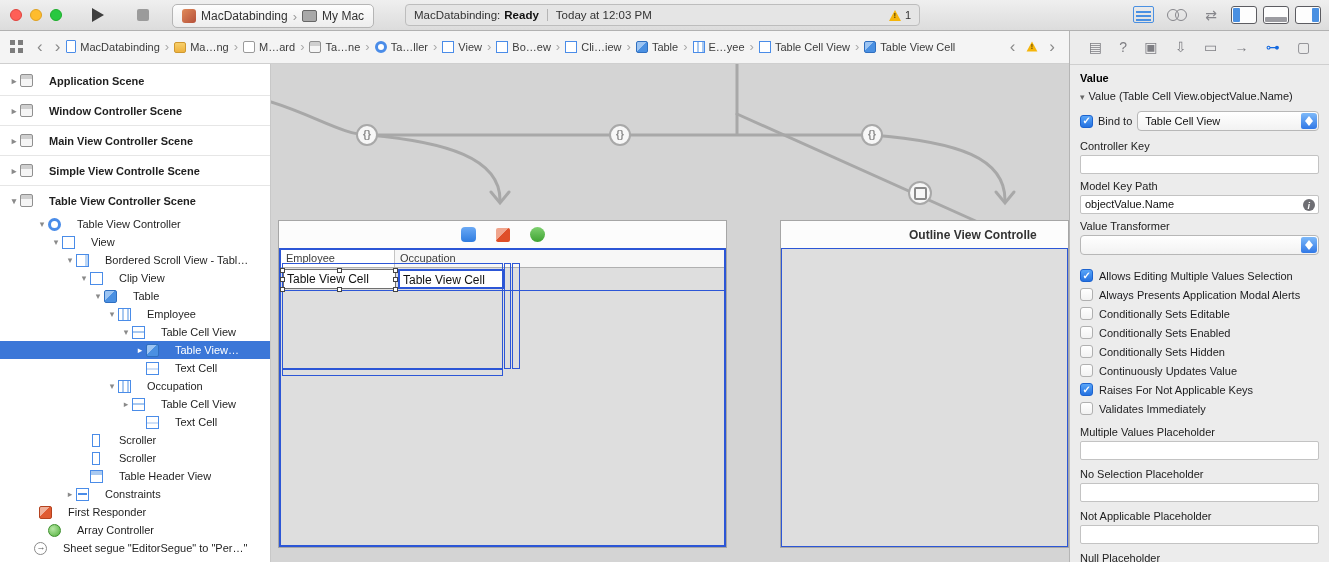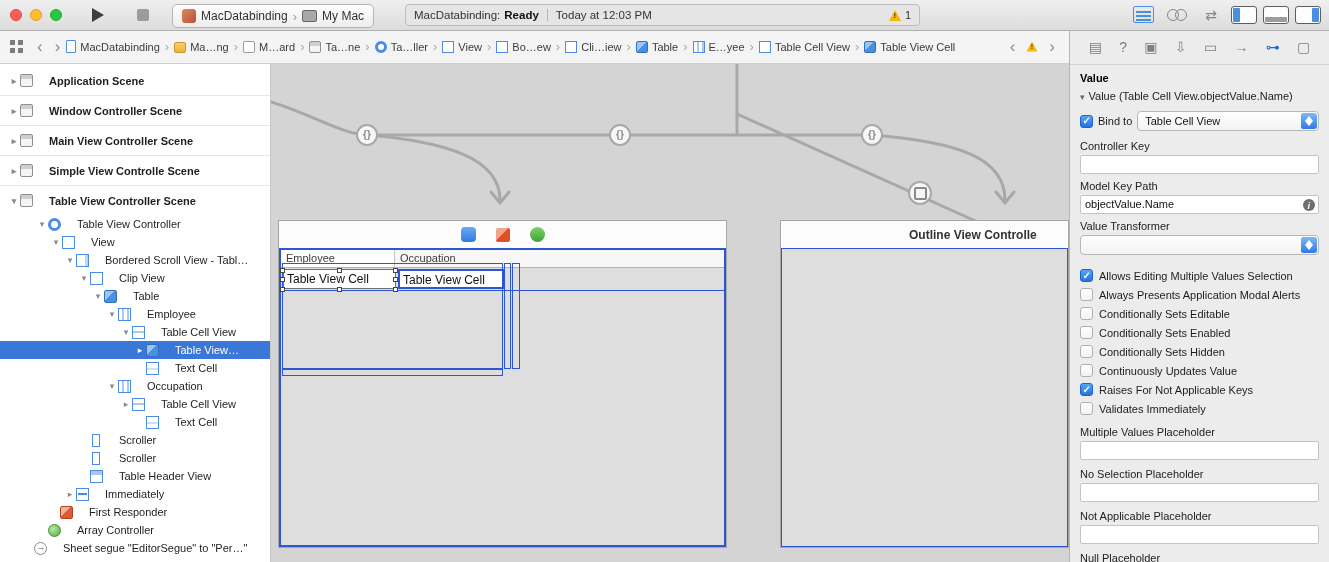--- a/index.html
+++ b/index.html
@@ -373,23 +373,23 @@
         <span class="olabel">Scroller</span>
       </div>
       <div class="orow" style="padding-left: 78px;">
         <span class="disc"></span>
         <span class="oic ic-headerview"></span>
         <span class="olabel">Table Header View</span>
       </div>
       <div class="orow" style="padding-left: 64px;">
         <span class="disc">▸</span>
         <span class="oic ic-constraints"></span>
-        <span class="olabel">Immediately</span>
-      </div>
-      <div class="orow" style="padding-left: 48px;">
+        <span class="olabel">Constraints</span>
+      </div>
+      <div class="orow" style="padding-left: 27px;">
         <span class="disc"></span>
         <span class="oic ic-responder"></span>
         <span class="olabel">First Responder</span>
       </div>
       <div class="orow" style="padding-left: 36px;">
         <span class="disc"></span>
         <span class="oic ic-array"></span>
         <span class="olabel">Array Controller</span>
       </div>
       <div class="orow" style="padding-left: 22px;">

